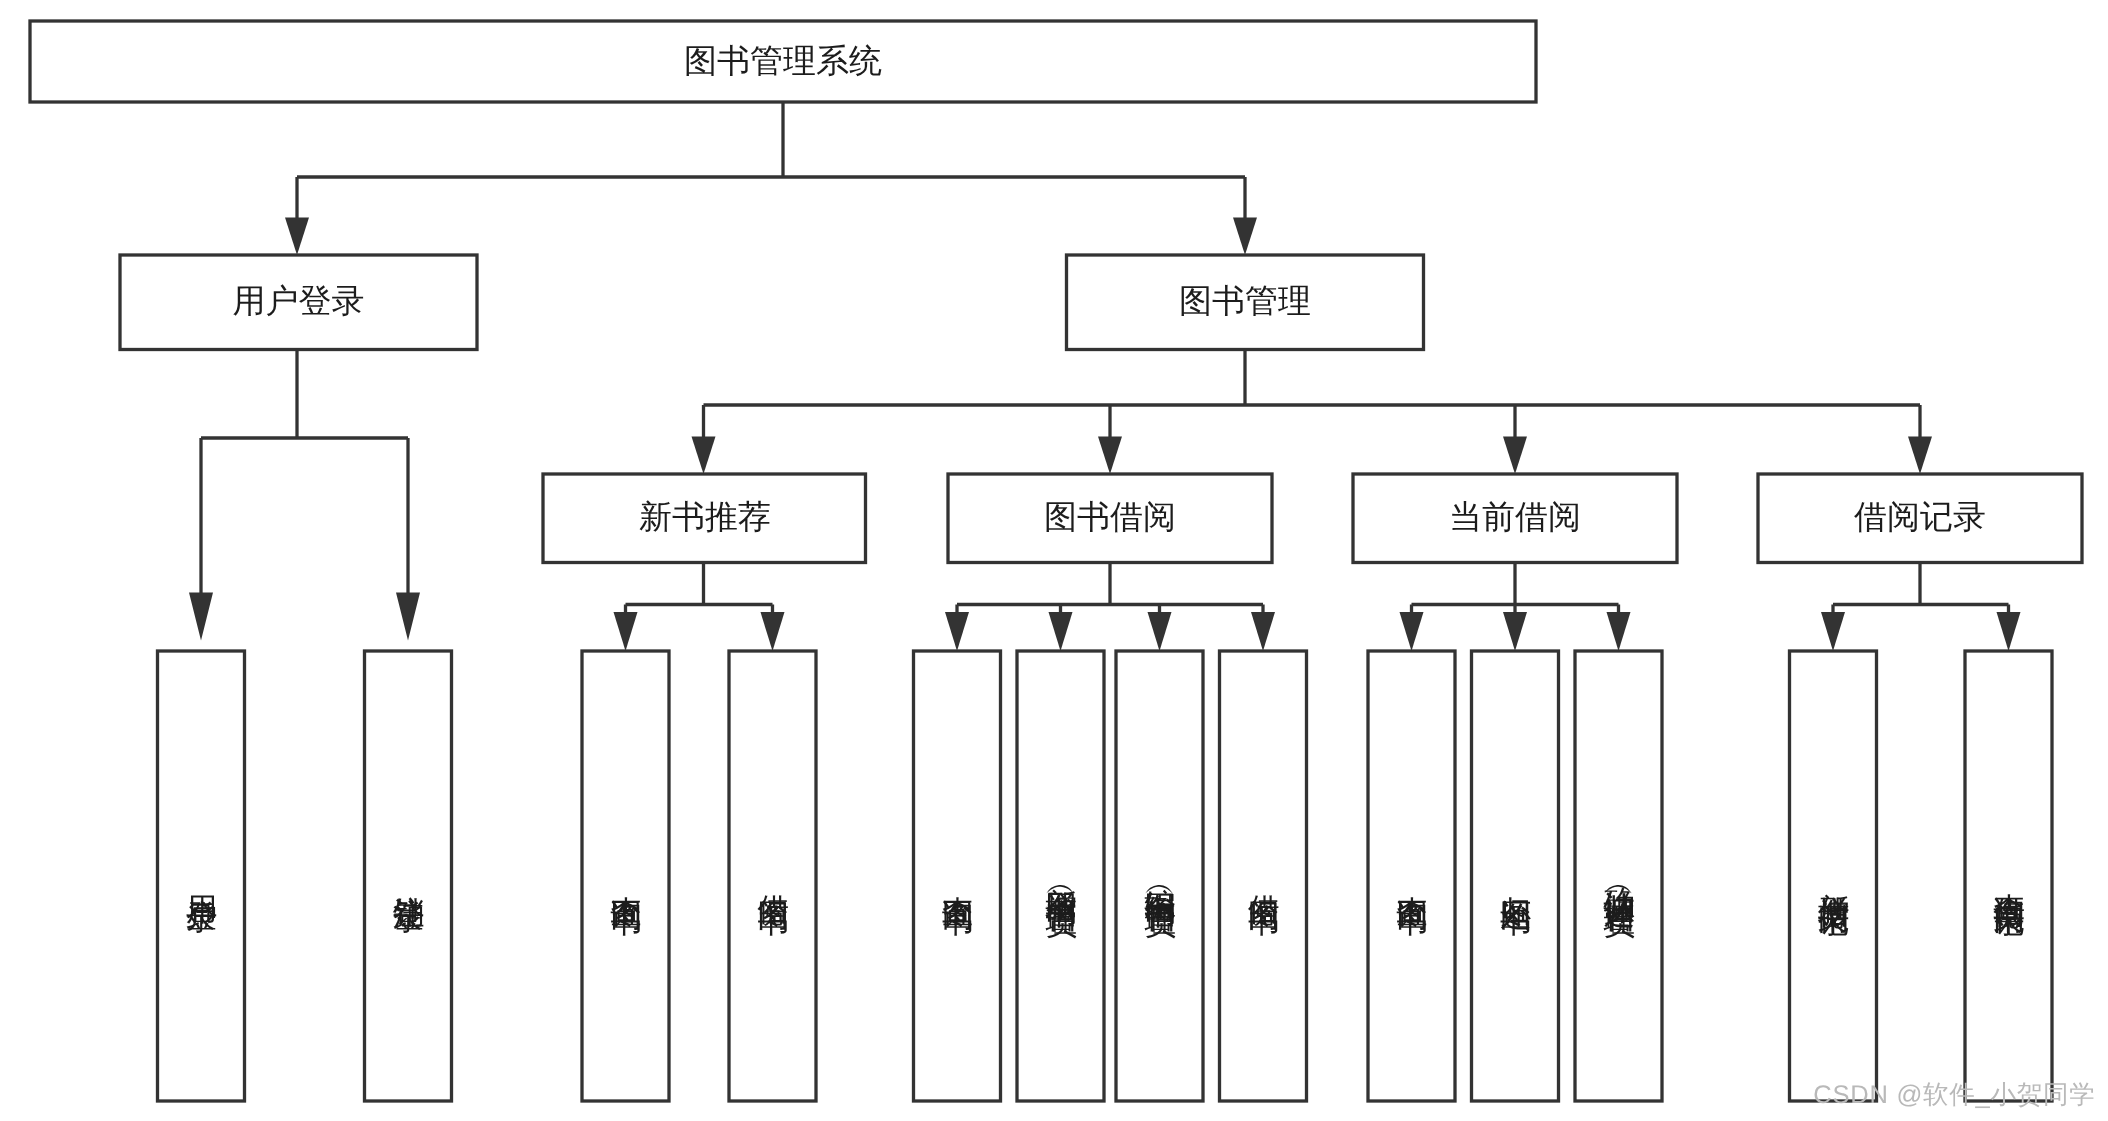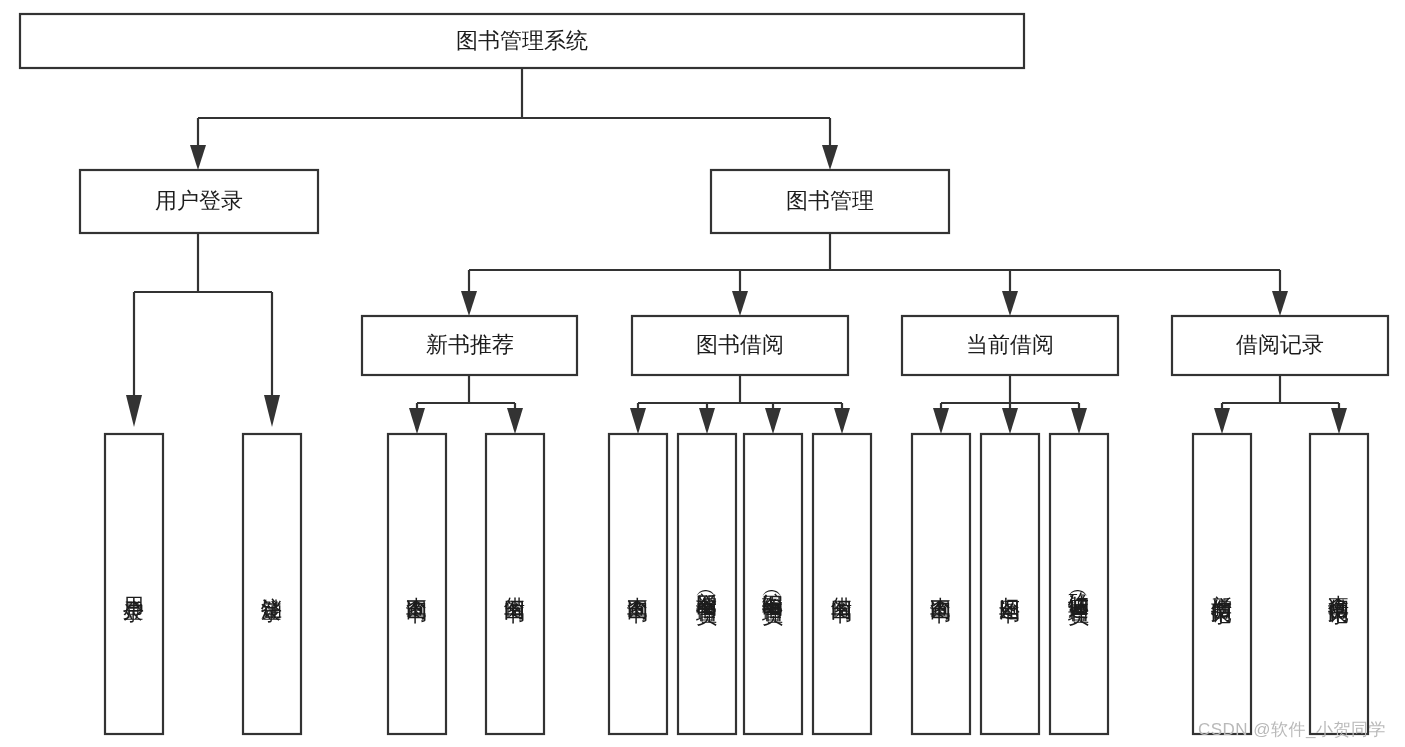--- a/index.html
+++ b/index.html
@@ -54,21 +54,21 @@
     font-size: 21px;
     fill: #1c1c1c;
     writing-mode: vertical-rl;
     text-orientation: upright;
     letter-spacing: 2px;
     dominant-baseline: central;
     text-anchor: middle;
   }
   .watermark {
     position: absolute;
-    right: 19px;
+    right: 8px;
     bottom: 6px;
     font-family: "Liberation Sans", "DejaVu Sans", sans-serif;
     font-size: 17px;
     color: #b9b9b9;
     letter-spacing: 0.5px;
     white-space: nowrap;
     user-select: none;
   }
 </style>
 </head>

